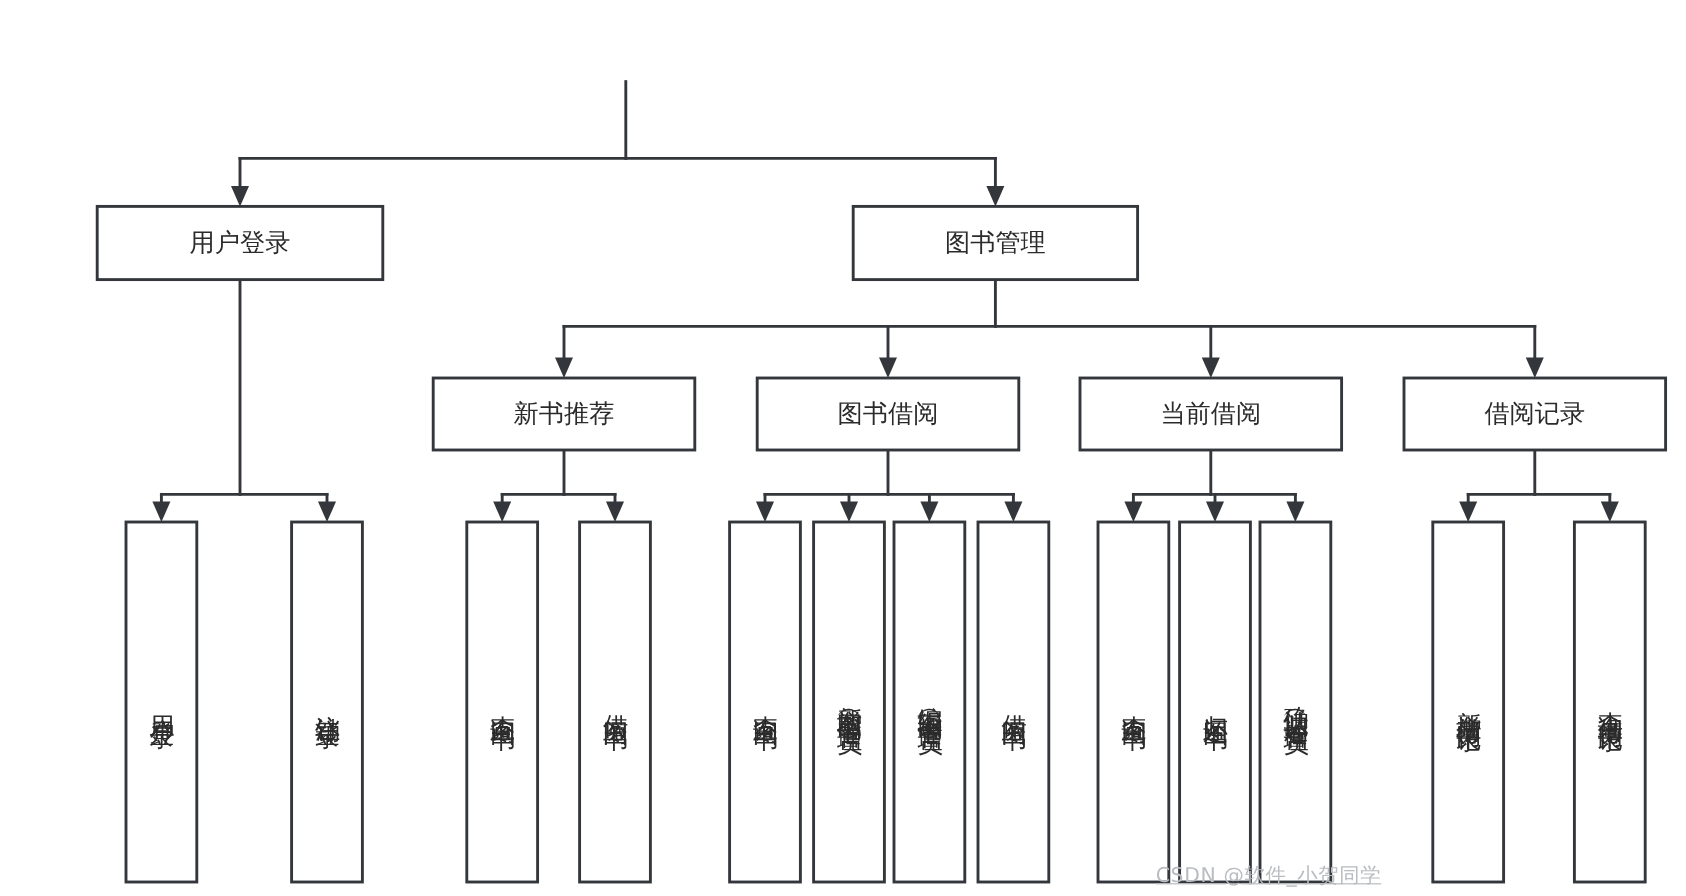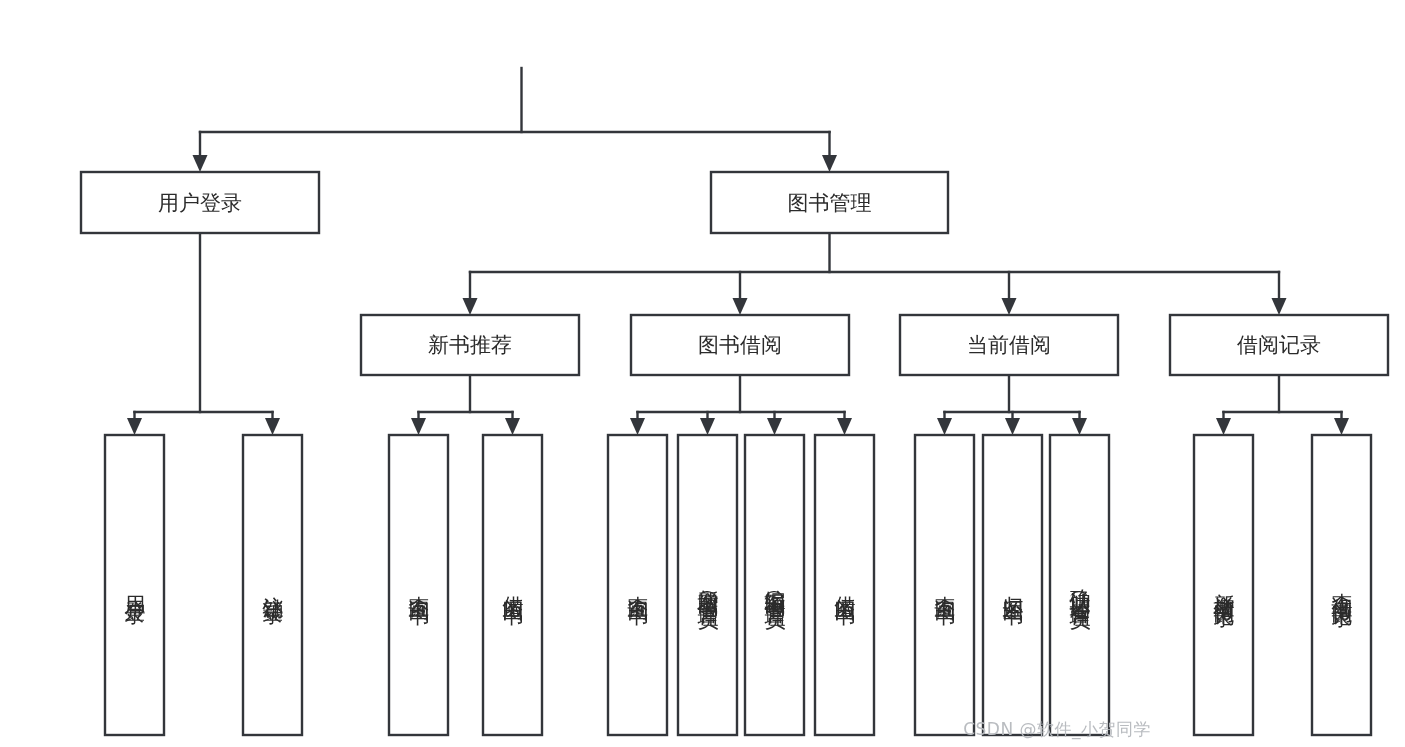--- a/index.html
+++ b/index.html
@@ -66,20 +66,21 @@
   .watermark {
     position: absolute;
     right: 12px;
     bottom: 6px;
     font-family: "DejaVu Sans", "Liberation Sans", sans-serif;
     font-size: 17px;
     color: #b9bcc0;
     letter-spacing: 0.5px;
     white-space: nowrap;
     user-select: none;
+    text-decoration: underline;
   }
 </style>
 </head>
 <body>
 
 <div id="diagram-root">
 
   <svg class="diagram" viewBox="0 0 1405 747">
     <g id="edges-layer">
         <line x1="521.5" y1="68" x2="521.5" y2="132" class="edge-line"></line>

